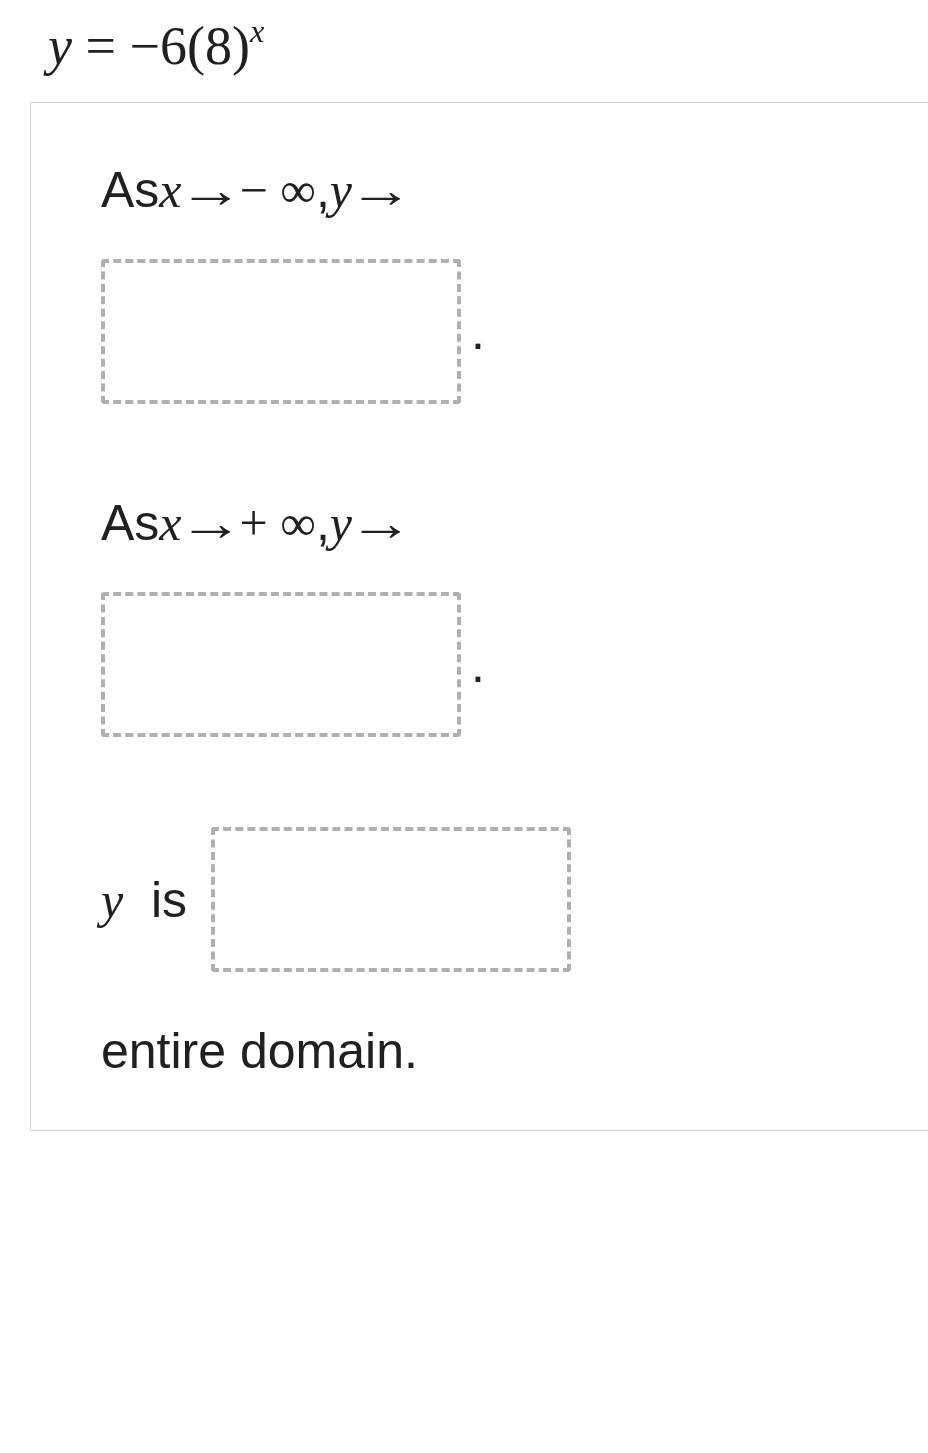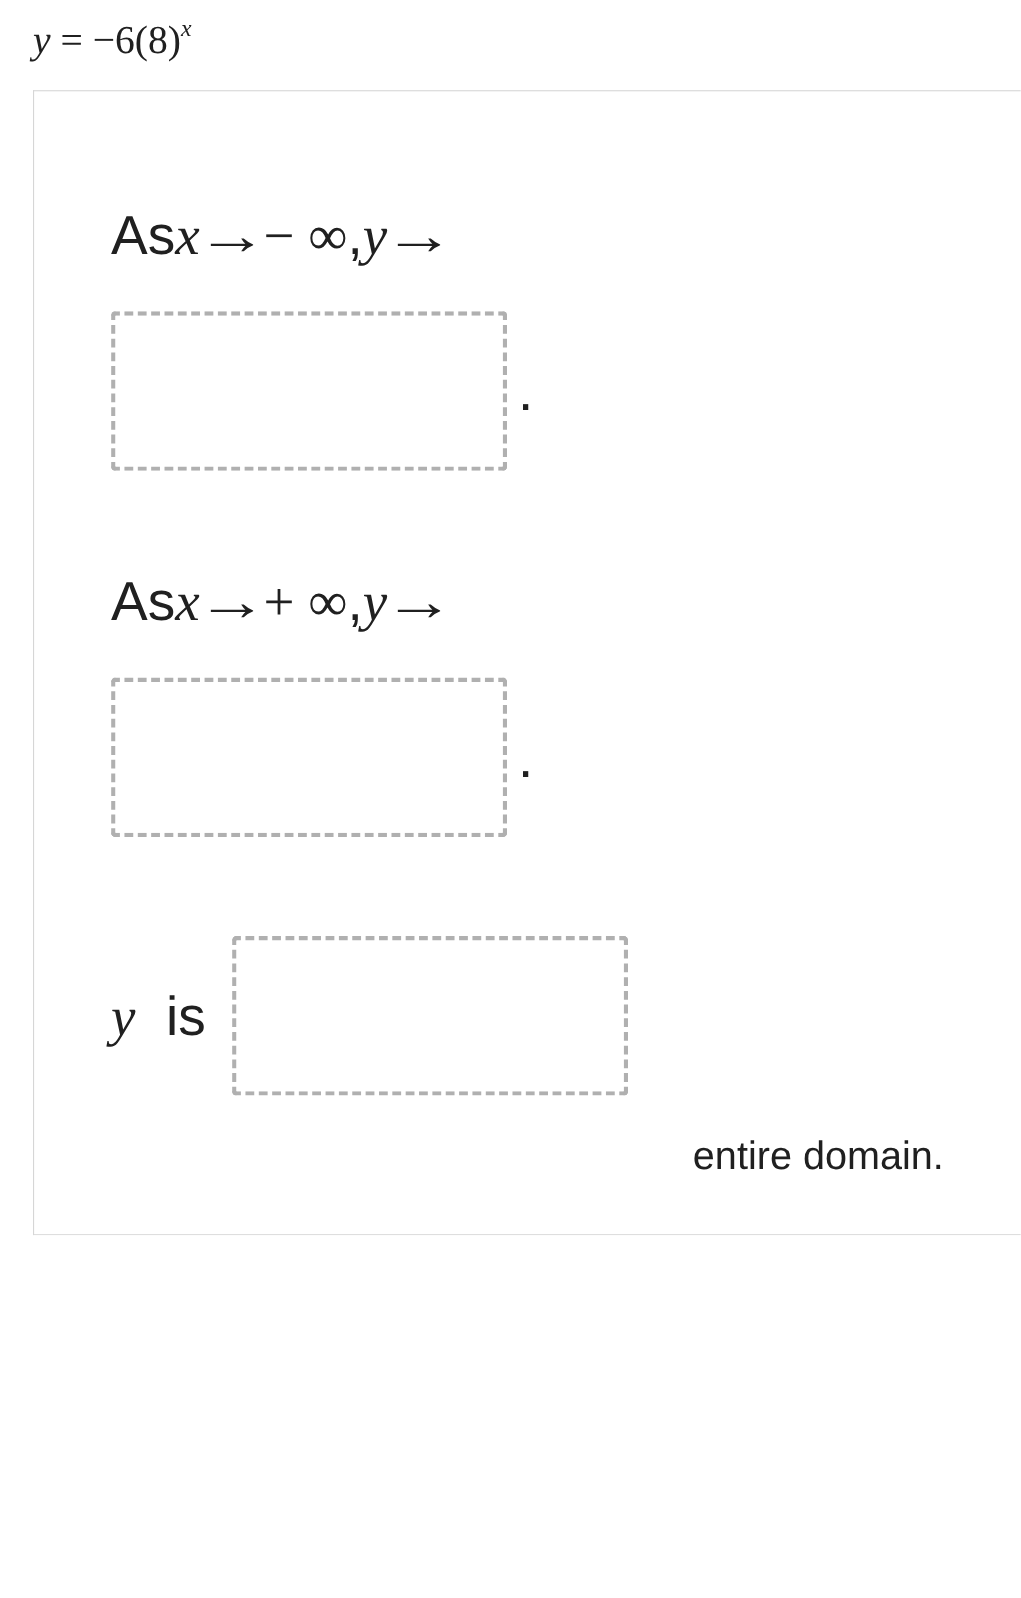--- a/index.html
+++ b/index.html
@@ -7,39 +7,39 @@
       padding: 0;
       box-sizing: border-box;
     }
     body {
       font-family: -apple-system, BlinkMacSystemFont, 'Segoe UI', Helvetica, Arial, sans-serif;
       background: #ffffff;
       width: 928px;
       color: #202020;
     }
     .equation {
-      padding: 15px 40px 25px 30px;
-      font-size: 36px;
+      padding: 15px 40px 25px 48px;
+      font-size: 54px;
       font-family: 'Times New Roman', Times, serif;
     }
     .equation .italic {
       font-style: italic;
     }
     .equation .sup {
       font-size: 0.6em;
       vertical-align: super;
       font-style: italic;
       position: relative;
       top: -0.1em;
     }
     .content-box {
       border: 1px solid #d6d6d6;
       border-right: none;
       margin-left: 30px;
-      padding: 102px 70px 50px 70px;
+      padding: 58px 70px 50px 70px;
     }
     .math {
       font-family: 'Times New Roman', Times, serif;
       font-style: italic;
     }
     .math-upright {
       font-family: 'Times New Roman', Times, serif;
       font-style: normal;
     }
     .arrow {
@@ -83,23 +83,22 @@
       margin-bottom: 90px;
     }
     .sentence-line {
       display: flex;
       align-items: center;
       flex-wrap: wrap;
       gap: 0;
       font-size: 50px;
     }
     .final-line {
-      font-size: 36px;
-      margin-top: 34px;
-      text-align: right;
+      font-size: 50px;
+      margin-top: 50px;
     }
   </style>
 </head>
 <body>
 
 <div class="equation">
   <span class="italic">y</span>
   <span> <span>=</span> </span>
   <span>−6</span><span>(</span><span>8</span><span>)</span><span class="sup">x</span>
 </div>

